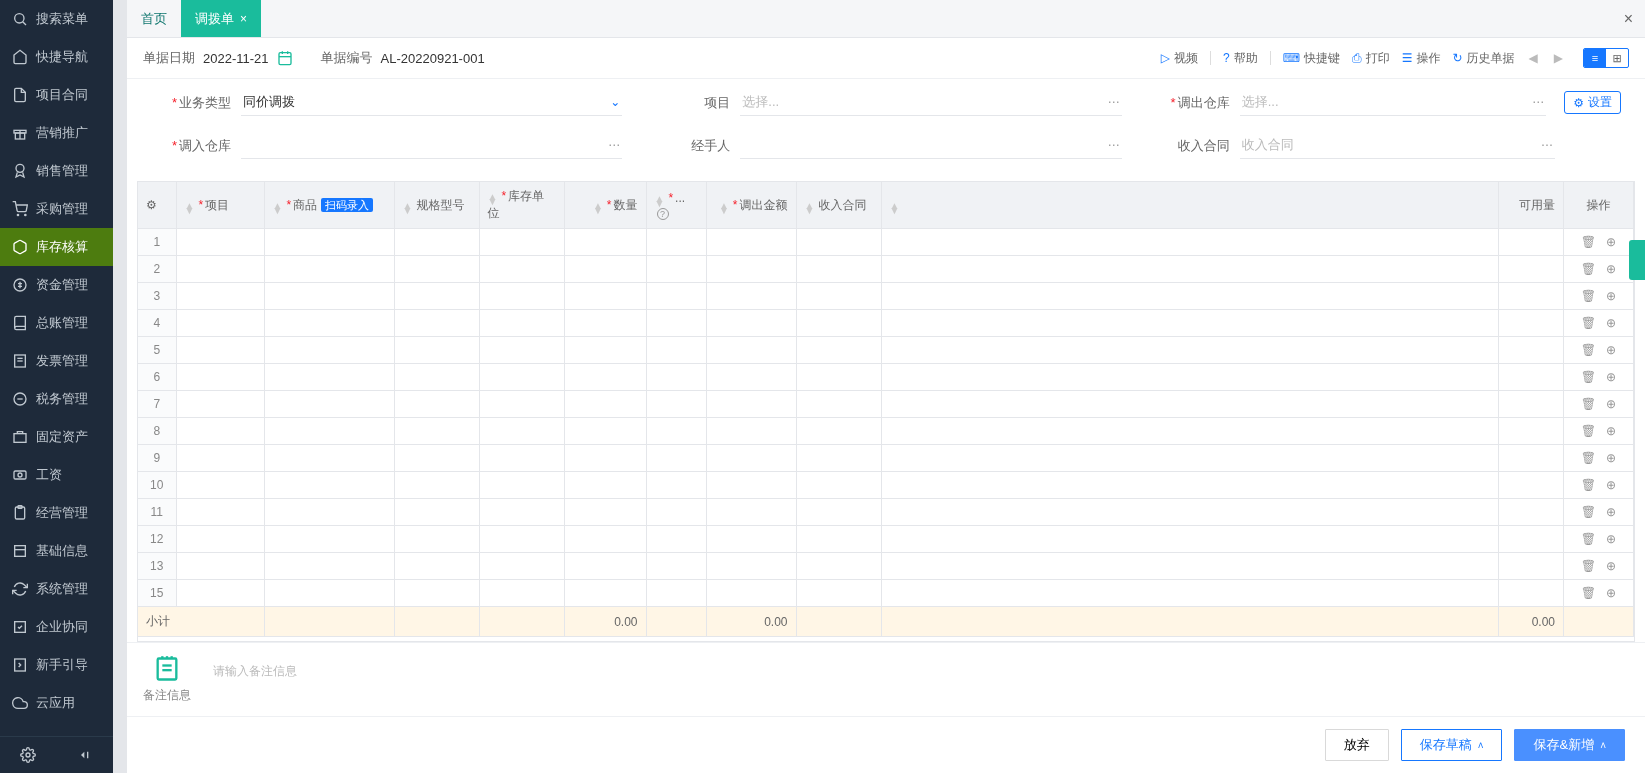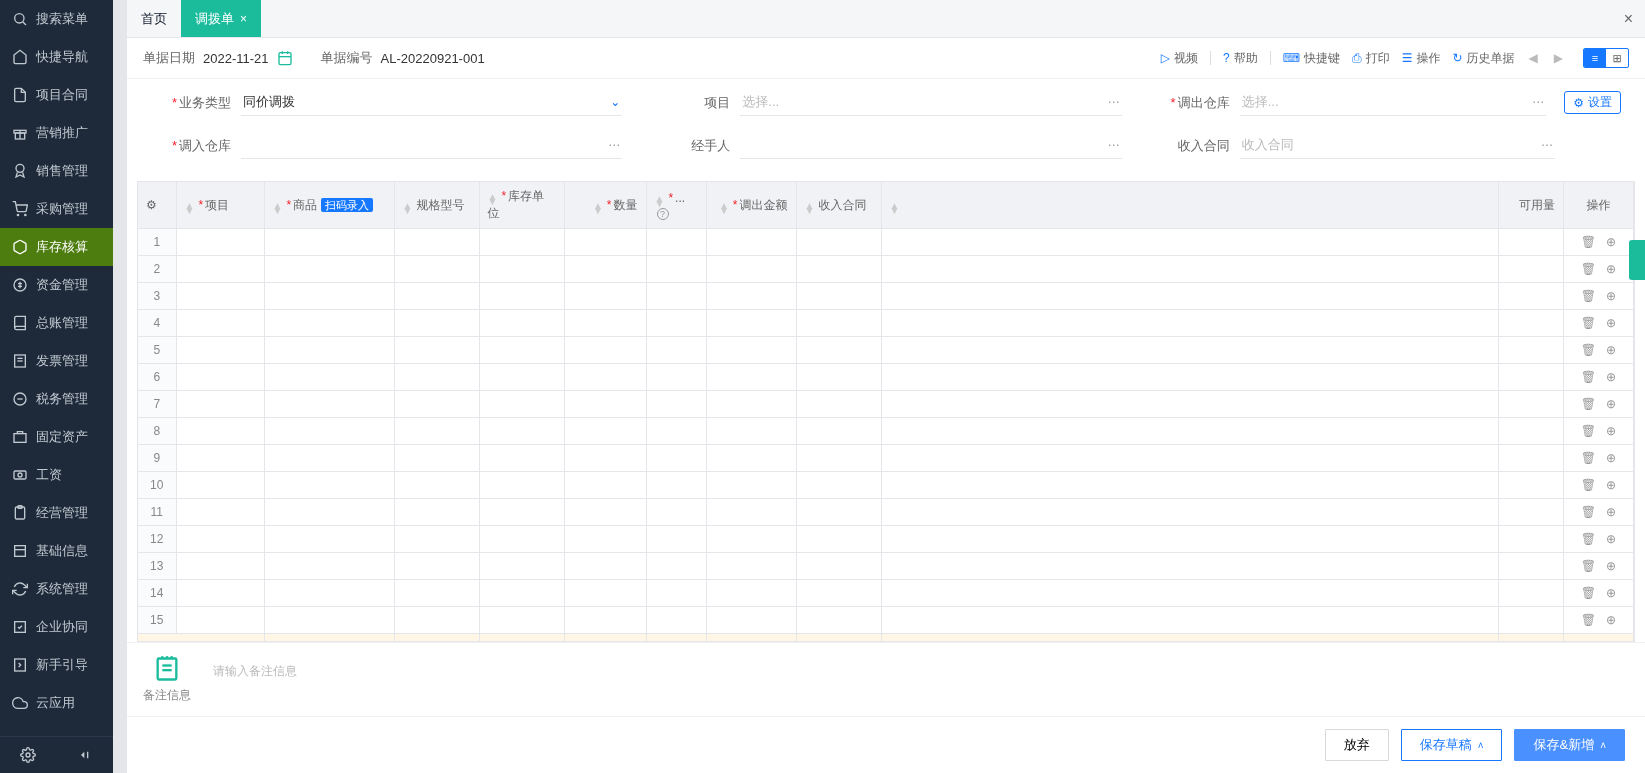--- a/index.html
+++ b/index.html
@@ -15,21 +15,21 @@
     .sidebar-footer-btn { flex: 1; display: flex; align-items: center; justify-content: center; padding: 10px; cursor: pointer; }
     
     
     .sidebar-scroll { position: fixed; left: 113px; top: 0; bottom: 0; width: 14px; background: #e4e6ea; }
     
     
     .main { margin-left: 127px; height: 100vh; display: flex; flex-direction: column; background: #fff; }
     
     
     .tabs-row { display: flex; align-items: center; background: #f5f6f8; border-bottom: 1px solid #e4e6ea; height: 38px; }
-    .tab { padding: 0 14px; height: 100%; display: flex; align-items: center; gap: 6px; cursor: pointer; font-size: 13px; color: #0f172a; }
+    .tab { padding: 0 14px; height: 100%; display: flex; align-items: center; gap: 6px; cursor: pointer; font-size: 13px; color: #0f766e; }
     .tab.active { background: #1abc9c; color: #fff; }
     .tab-close { font-size: 12px; cursor: pointer; }
     .tabs-spacer { flex: 1; }
     .tabs-close-all { padding: 0 12px; cursor: pointer; color: #666; font-size: 16px; }
     
     
     .header-bar { display: flex; align-items: center; padding: 10px 16px; background: #fff; border-bottom: 1px solid #eef0f3; }
     .header-left { display: flex; align-items: center; gap: 8px; }
     .header-label { color: #666; font-size: 13px; }
     .header-date { color: #333; font-size: 13px; }
@@ -721,39 +721,20 @@
               <td></td>
               <td></td>
               <td>
                 <div class="op-icons">
                   <span>🗑</span>
                   <span>⊕</span>
                 </div>
               </td>
             </tr>
             <tr>
-              <td class="rownum">14</td>
-              <td></td>
-              <td></td>
-              <td></td>
-              <td></td>
-              <td></td>
-              <td></td>
-              <td></td>
-              <td></td>
-              <td></td>
-              <td></td>
-              <td>
-                <div class="op-icons">
-                  <span>🗑</span>
-                  <span>⊕</span>
-                </div>
-              </td>
-            </tr>
-            <tr>
               <td class="rownum">15</td>
               <td></td>
               <td></td>
               <td></td>
               <td></td>
               <td></td>
               <td></td>
               <td></td>
               <td></td>
               <td></td>

